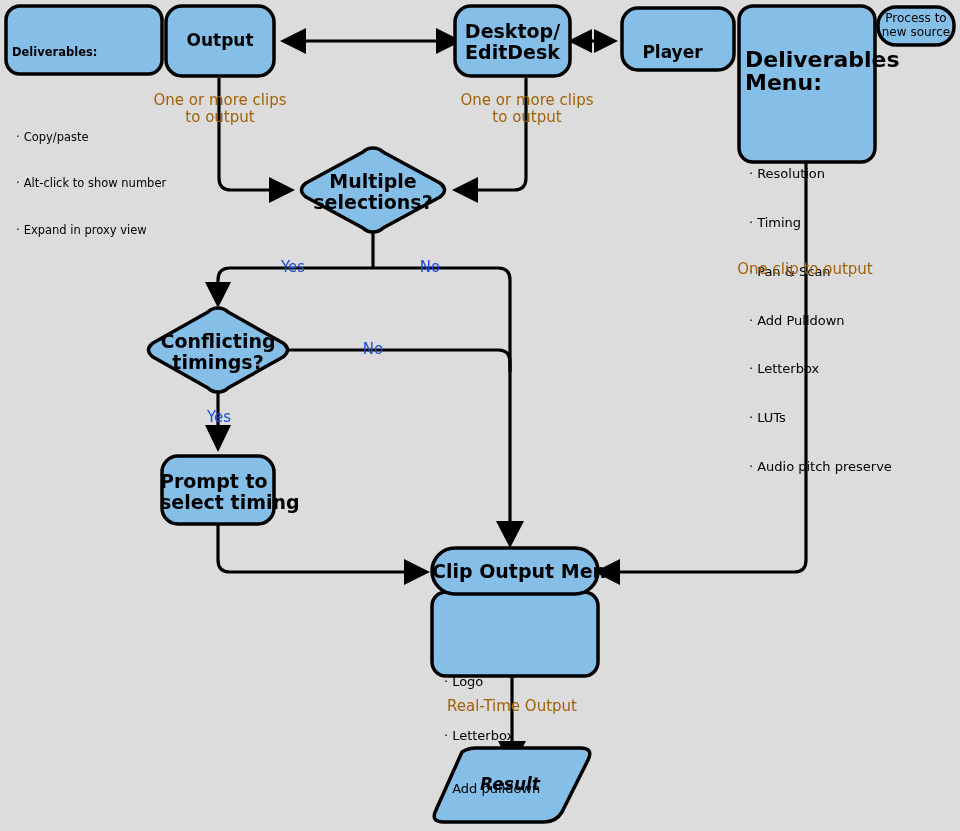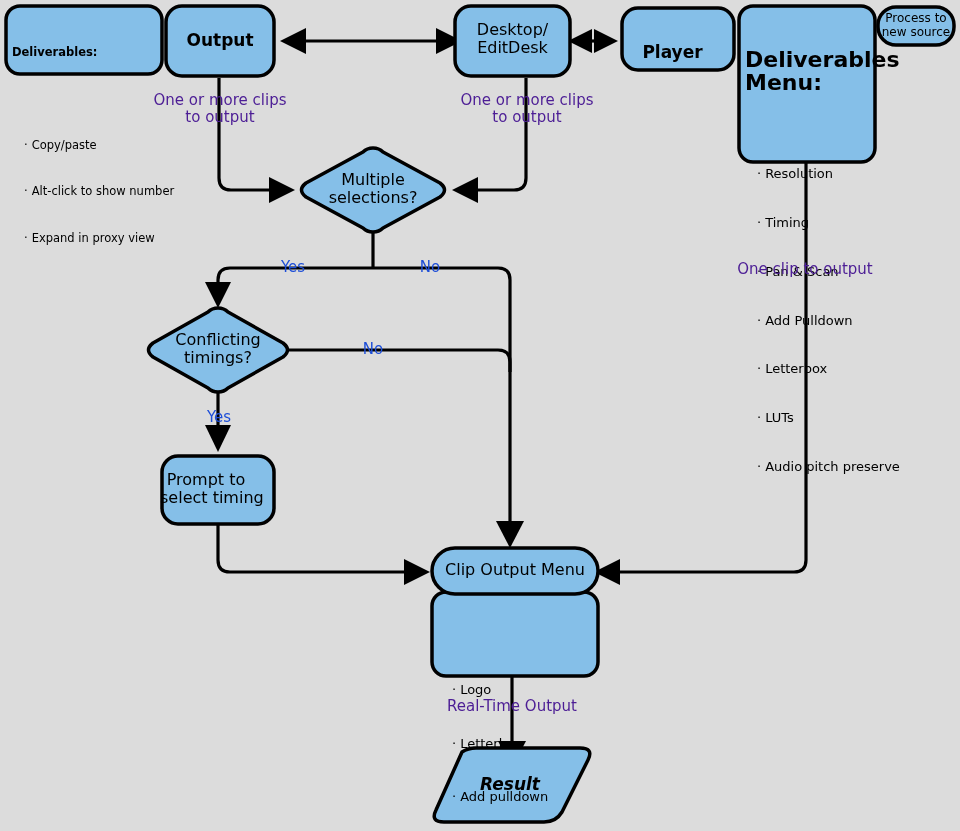--- a/index.html
+++ b/index.html
@@ -52,22 +52,22 @@
     line-height: 1.12;
     white-space: pre;
     pointer-events: none;
   }
   .node-title {
     font-weight: bold;
     font-size: 17px;
     text-align: center;
   }
   .node-title-sm {
-    font-weight: normal;
-    font-size: 16px;
+    font-weight: bold;
+    font-size: 19px;
     text-align: center;
   }
   .pill-title {
     font-weight: normal;
     font-size: 12px;
     text-align: center;
     line-height: 1.15;
   }
   .menu-head {
     font-weight: bold;
@@ -86,25 +86,25 @@
     font-size: 11.5px;
     line-height: 1.35;
   }
   .out-list {
     font-size: 13px;
     line-height: 1.37;
   }
   .edge-label {
     font-size: 15px;
     text-align: center;
-    color: #4c1d95;
+    color: #a16207;
   }
   .edge-label.dark { color: #1d4ed8; }
   ul.bul {
-    margin: 12px;
+    margin: 4px;
     padding: 0;
     list-style: none;
   }
   ul.bul li::before {
     content: "\00B7";
     margin-right: 4px;
   }
 </style>
 </head>
 <body>

